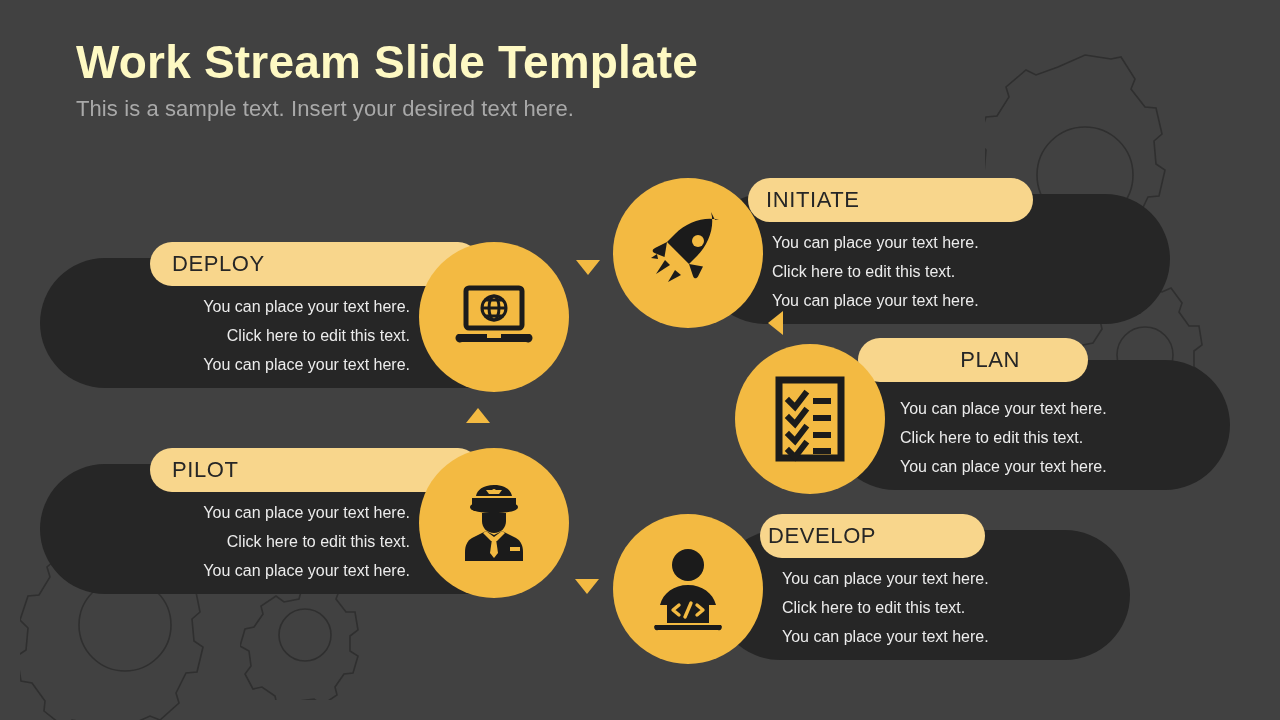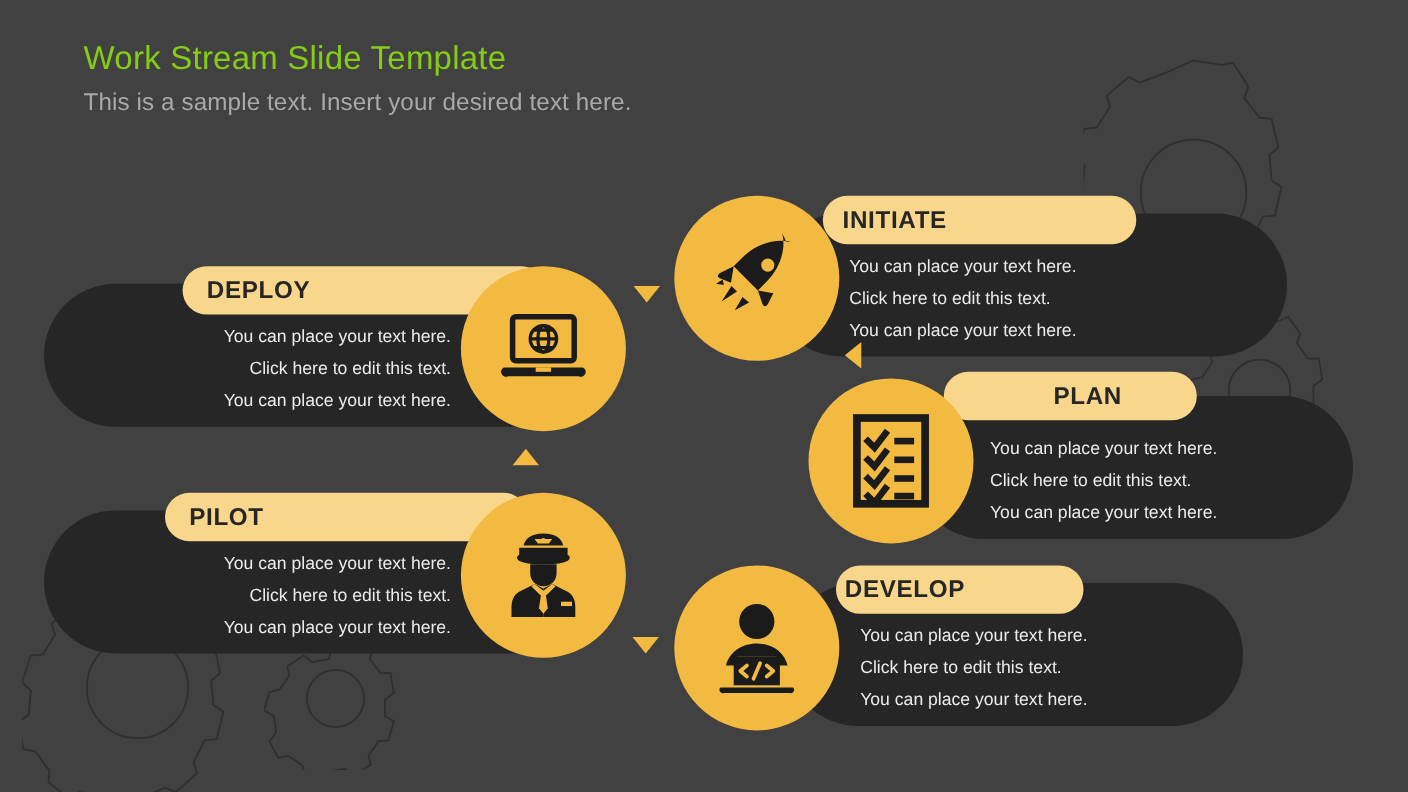--- a/index.html
+++ b/index.html
@@ -12,21 +12,21 @@
   }
   #slide { position:absolute; left:0; top:0; width:1280px; height:720px; overflow:hidden; }
 
   
   .gear-layer { position:absolute; left:0; top:0; width:1280px; height:720px; pointer-events:none; }
   .gear-layer svg { position:absolute; }
 
   
   .header { position:absolute; left:76px; top:38px; }
   .slide-title {
-    font-size:30px; font-weight:400; color:#84cc16;
+    font-size:46px; font-weight:700; color:#fef9c3;
     letter-spacing:0.2px; line-height:1.05; white-space:nowrap;
   }
   .slide-subtitle {
     margin-top:10px; font-size:22px; font-weight:400; color:#a9a9a9;
     letter-spacing:0.1px; white-space:nowrap;
   }
 
   
   .step { position:absolute; }
 
@@ -38,21 +38,21 @@
   .pill-head {
     position:absolute;
     background:#f8d68c;
     border-radius:26px;
     height:44px;
     display:flex;
     align-items:center;
   }
   .pill-head .head-label {
     font-size:22px;
-    font-weight:bold;
+    font-weight:normal;
     color:#262626;
     letter-spacing:0.6px;
     white-space:nowrap;
   }
   .pill-lines {
     position:absolute;
     color:#ececec;
     font-size:16px;
     line-height:29px;
     white-space:nowrap;
@@ -71,21 +71,21 @@
 
   
   .arrow { position:absolute; width:0; height:0; }
   .arrow-down  { border-left:12px solid transparent; border-right:12px solid transparent; border-top:15px solid #f3ba42; }
   .arrow-up    { border-left:12px solid transparent; border-right:12px solid transparent; border-bottom:15px solid #f3ba42; }
   .arrow-left  { border-top:12px solid transparent; border-bottom:12px solid transparent; border-right:15px solid #f3ba42; }
 
   
   
   #step-deploy .pill-body  { left:40px;  top:258px; width:490px; height:130px; }
-  #step-deploy .pill-head  { left:166px; top:242px; width:330px; padding-left:22px; }
+  #step-deploy .pill-head  { left:150px; top:242px; width:330px; padding-left:22px; }
   #step-deploy .pill-lines { left:60px;  top:292px; width:350px; text-align:right; }
   #step-deploy .circle     { left:419px; top:242px; width:150px; height:150px; }
 
   
   #step-pilot .pill-body  { left:40px;  top:464px; width:490px; height:130px; }
   #step-pilot .pill-head  { left:150px; top:448px; width:330px; padding-left:22px;text-align:center; }
   #step-pilot .pill-lines { left:60px;  top:498px; width:350px; text-align:right; }
   #step-pilot .circle     { left:419px; top:448px; width:150px; height:150px; }
 
   

